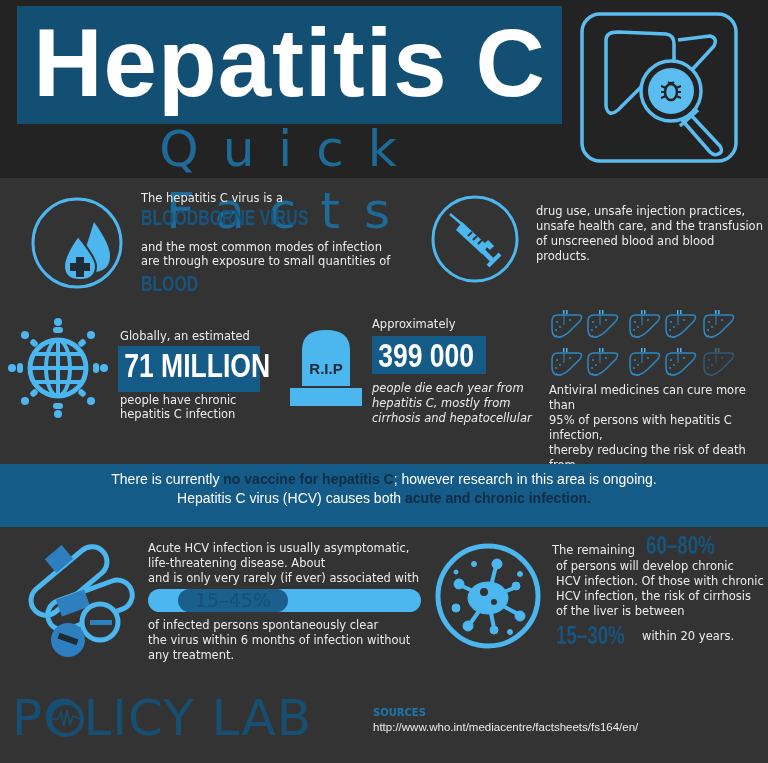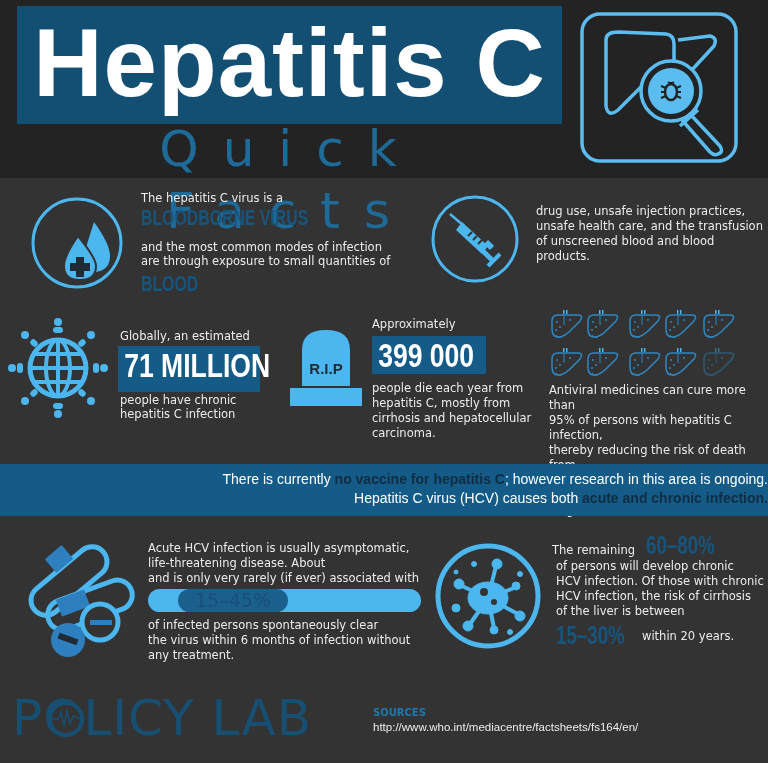--- a/index.html
+++ b/index.html
@@ -15,21 +15,21 @@
   #logo-icon { left: 578px; top: 10px; width: 162px; height: 155px; }
 
   
   .txt { font-size: 11.5px; line-height: 15px; color: #ececec; }
   .condensed { font-family: "Liberation Sans", sans-serif; font-weight: bold; transform-origin: left center; }
   .dim-blue { color: #17557e; }
 
   .big-box { background: #155b88; color: #fff; font-family: "Liberation Sans", sans-serif; font-weight: bold; }
 
   
-  #banner { left: 0; top: 464px; width: 768px; height: 52px; background: #155b88; text-align: right; font-family: "Liberation Sans", sans-serif; font-size: 14px; line-height: 19px; padding-top: 6px; }
+  #banner { left: 0; top: 464px; width: 768px; height: 63px; background: #155b88; text-align: center; font-family: "Liberation Sans", sans-serif; font-size: 14px; line-height: 19px; padding-top: 6px; }
   #banner .hl { color: #0f2d43; font-weight: bold; }
 
   
   #bar { left: 148px; top: 589px; width: 273px; height: 23px; border-radius: 12px; background: #4cb6ef; }
   #bar-fill { left: 30px; top: 0; width: 110px; height: 23px; border-radius: 12px; background: #1b5f8d; color: #17507a; font-family: "DejaVu Sans", sans-serif; font-size: 19px; line-height: 23px; text-align: center; }
 
   
   #brand { left: 12px; top: 690px; font-family: "DejaVu Sans", sans-serif; font-size: 50px; line-height: 56px; color: #174f73; letter-spacing: 1px; }
   #sources-label { left: 373px; top: 707px; font-size: 10px; color: #1e78b0; font-weight: bold; }
   #sources-url { left: 373px; top: 721px; font-size: 11.5px; color: #ececec; font-family: Liberation Sans, sans-serif; }
@@ -127,25 +127,24 @@
   <svg width="76" height="82" viewBox="0 0 76 82">
     <path d="M14 60 L14 24 Q14 4 38 4 Q62 4 62 24 L62 60 Z" fill="#4cb6ef"></path>
     <rect x="2" y="62" width="72" height="18" fill="#4cb6ef"></rect>
   </svg>
   <div class="abs" style="left:0;top:22px;width:76px;text-align:center;font-family:'Liberation Sans',sans-serif;font-weight:bold;font-size:15px;color:#1f2b35;margin-top:12px;">R.I.P</div>
 </div>
 <div class="abs txt" style="left:372px;top:317px;">Approximately</div>
 <div class="abs big-box" style="left:372px;top:336px;width:114px;height:38px;">
   <div class="condensed" style="font-size:34px;line-height:38px;padding-left:8px;transform:scaleX(0.78);white-space:nowrap;">399 000</div>
 </div>
-<div class="abs" style="left:372px;top:381px;">
+<div class="abs" style="left:372px;top:381px;font-style:italic;">
   <div class="txt">people die each year from</div>
   <div class="txt">hepatitis C, mostly from</div>
   <div class="txt">cirrhosis and hepatocellular</div>
-  <div class="txt">carcinoma.</div>
 </div>
 
 <div class="abs" style="left:550px;top:305px;width:190px;height:72px;">
   <svg width="190" height="72" viewBox="0 0 190 72">
     <defs>
       <g id="liver">
         <path d="M2 10 Q2 4 8 4 L28 4 Q34 4 30 10 L20 20 Q14 26 8 26 Q2 26 2 18 Z" fill="none" stroke="#2e88c4" stroke-width="1.5"></path>
         <path d="M14 4 L14 14" stroke="#2e88c4" stroke-width="1"></path>
         <rect x="13" y="-1" width="1.5" height="4" fill="#4cb6ef"></rect>
           <rect x="16" y="-1" width="1.5" height="4" fill="#4cb6ef"></rect>

